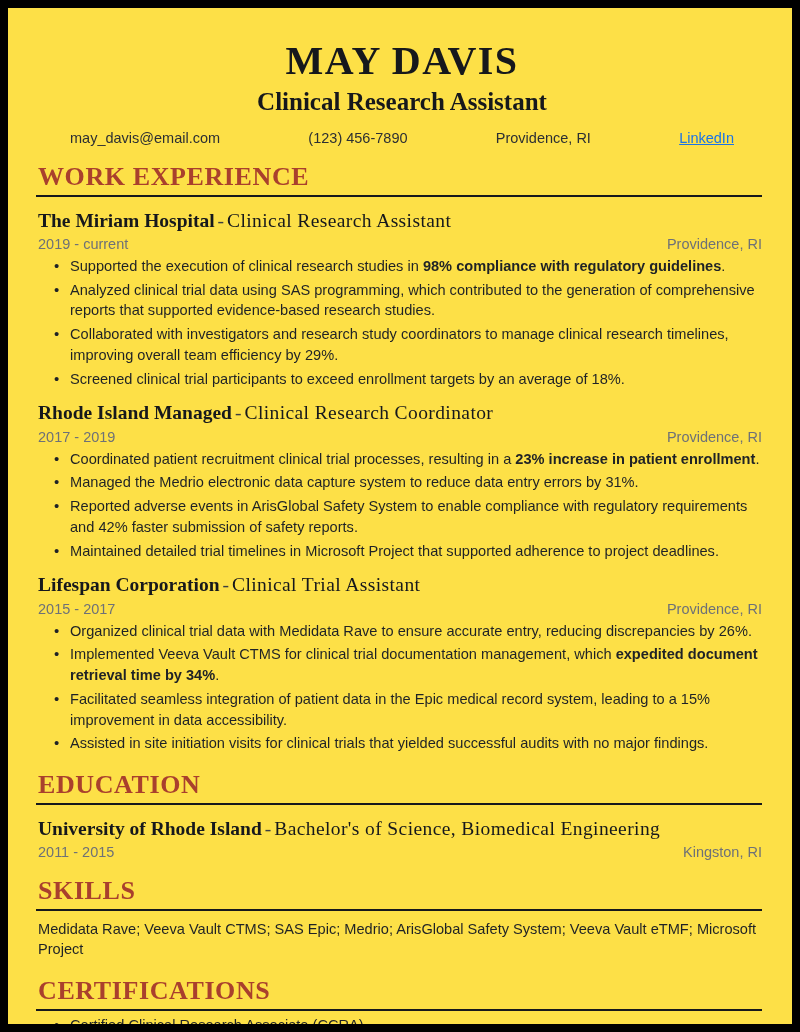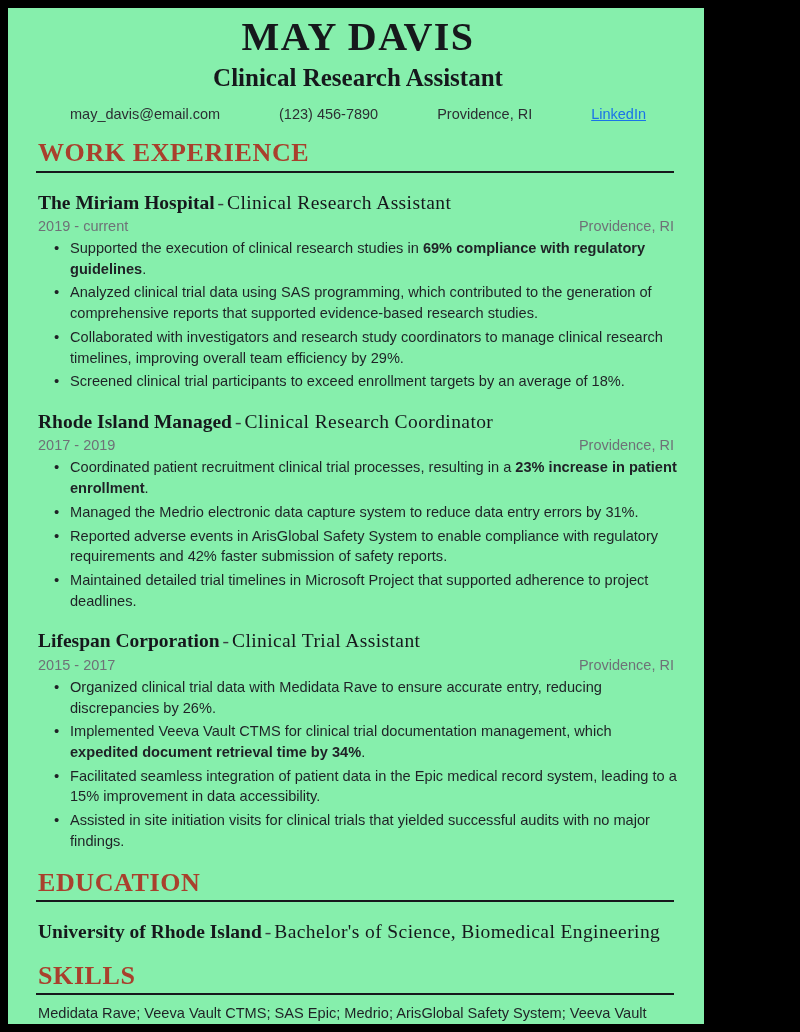--- a/index.html
+++ b/index.html
@@ -10,25 +10,25 @@
     width: 800px;
     height: 1032px;
     background: #000000;
     font-family: "Liberation Sans", sans-serif;
     overflow: hidden;
   }
   .page {
     position: absolute;
     left: 8px;
     top: 8px;
-    width: 696px;
+    width: 784px;
     height: 1016px;
-    background: #86efac;
+    background: #fde047;
     box-sizing: border-box;
-    padding: 2px 24px 0 28px;
+    padding: 26px 24px 0 28px;
     overflow: hidden;
   }
 
   
   .name {
     text-align: center;
     font-family: "Liberation Serif", serif;
     font-weight: bold;
     font-size: 40px;
     letter-spacing: 1.5px;
@@ -71,21 +71,21 @@
     line-height: 1.1;
     margin: 0 0 3px 2px;
   }
   .rule {
     height: 0;
     border-top: 2.4px solid #16181c;
     margin: 0 6px 0 0;
   }
 
   
-  .entry { margin-top: 18px; }
+  .entry { margin-top: 12px; }
   .entry-heading {
     font-family: "Liberation Serif", serif;
     font-size: 19.5px;
     color: #16181c;
     line-height: 1.25;
     margin-left: 2px;
   }
   .entry-org { font-weight: bold; }
   .entry-dash { font-weight: normal; color: #3a3d42; padding: 0 3px; }
   .entry-role { font-weight: normal; letter-spacing: 0.4px; }
@@ -152,21 +152,21 @@
 
     <div class="entry">
       <div class="entry-heading">
         <span class="entry-org">The Miriam Hospital</span><span class="entry-dash">-</span><span class="entry-role">Clinical Research Assistant</span>
       </div>
       <div class="entry-meta" style="color: rgb(110, 113, 119);">
         <span>2019 - current</span>
         <span>Providence, RI</span>
       </div>
       <ul class="bullets">
-          <li><span>Supported the execution of clinical research studies in </span><b>69% compliance with regulatory guidelines</b><span>.</span></li>
+          <li><span>Supported the execution of clinical research studies in </span><b>98% compliance with regulatory guidelines</b><span>.</span></li>
           <li><span>Analyzed clinical trial data using SAS programming, which contributed to the generation of comprehensive reports that supported evidence-based research studies.</span></li>
           <li><span>Collaborated with investigators and research study coordinators to manage clinical research timelines, improving overall team efficiency by 29%.</span></li>
           <li><span>Screened clinical trial participants to exceed enrollment targets by an average of 18%.</span></li>
         </ul>
     </div>
 
     <div class="entry">
       <div class="entry-heading">
         <span class="entry-org">Rhode Island Managed</span><span class="entry-dash">-</span><span class="entry-role">Clinical Research Coordinator</span>
       </div>
@@ -199,20 +199,24 @@
     </div>
   </div>
 
   <div class="section">
     <div class="section-title" style="color: rgb(169, 64, 45);">EDUCATION</div>
     <div class="rule" style="border-top-color: rgb(22, 24, 28);"></div>
     <div class="entry">
       <div class="entry-heading">
         <span class="entry-org">University of Rhode Island</span><span class="entry-dash">-</span><span class="entry-role">Bachelor's of Science,  Biomedical Engineering</span>
       </div>
+      <div class="entry-meta" style="color: rgb(110, 113, 119);">
+        <span>2011 - 2015</span>
+        <span>Kingston, RI</span>
+      </div>
     </div>
   </div>
 
   <div class="section">
     <div class="section-title" style="color: rgb(169, 64, 45);">SKILLS</div>
     <div class="rule" style="border-top-color: rgb(22, 24, 28);"></div>
     <div class="skills-text">Medidata Rave; Veeva Vault CTMS; SAS Epic; Medrio; ArisGlobal Safety System; Veeva Vault eTMF; Microsoft Project</div>
   </div>
 
   <div class="section">

